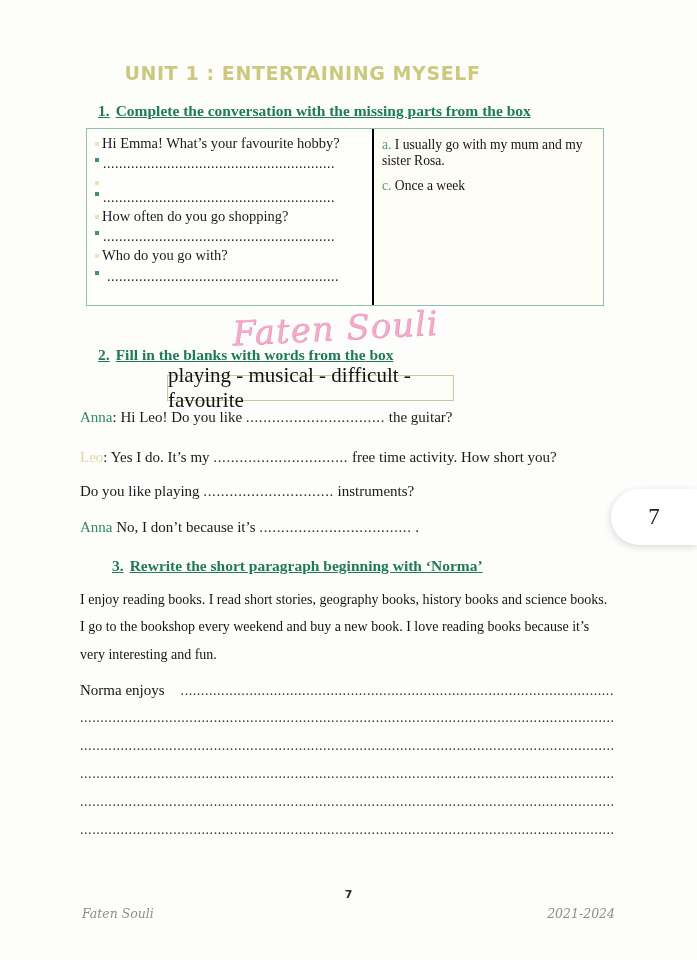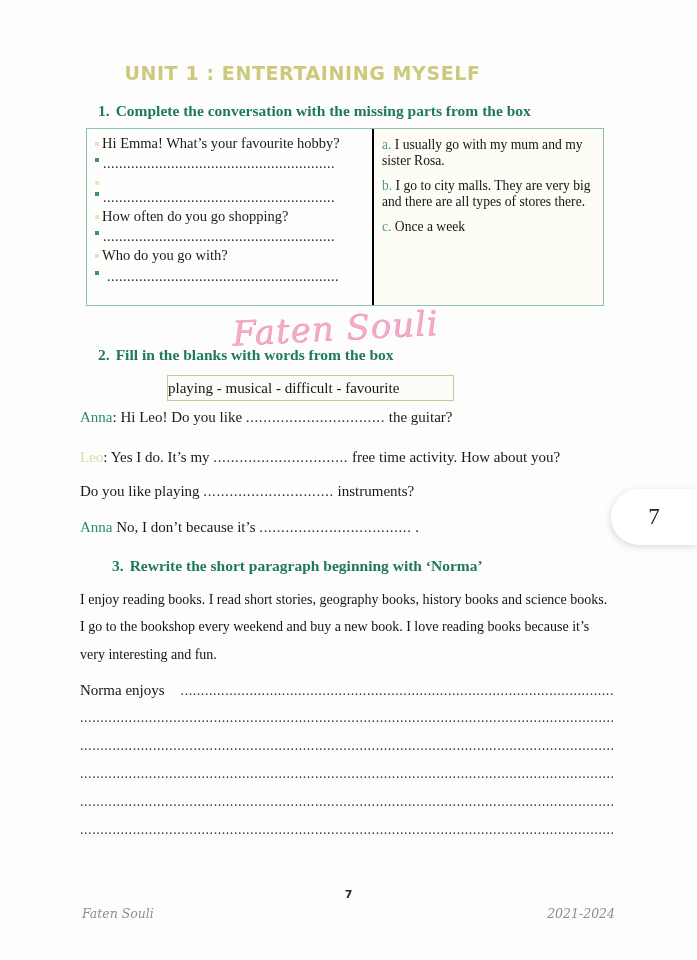--- a/index.html
+++ b/index.html
@@ -37,20 +37,21 @@
   }
 
   
   .ex-heading {
     position: absolute;
     font-family: "Liberation Serif", serif;
     font-weight: bold;
     font-size: 15.5px;
     color: #1f7a5a;
     white-space: nowrap;
+    text-decoration: underline;
   }
   .ex-heading .num { margin-right: 6px; }
 
   #heading-1 { left: 98px; top: 102px; }
   #heading-2 { left: 98px; top: 346px; }
   #heading-3 { left: 112px; top: 557px; }
 
   
   .conv-box {
     position: absolute;
@@ -151,21 +152,22 @@
     position: absolute;
     left: 167px;
     top: 375px;
     width: 287px;
     height: 26px;
     border: 1px solid #c9c79c;
     background: #fdfdf8;
     box-sizing: border-box;
     display: flex;
     align-items: center;
-    font-size: 15px;
+    justify-content: center;
+    font-size: 21px;
     color: #141414;
   }
 
   
   .dlg {
     position: absolute;
     left: 80px;
     width: 540px;
     font-size: 15px;
     line-height: 1.2;
@@ -321,24 +323,20 @@
       </div>
 
     </div>
 
     <div class="conv-right">
       <div class="ans-item">
         <span class="lbl">a.</span>
         <span>I usually go with my mum and my sister Rosa.</span>
       </div>
       <div class="ans-item">
-        <span class="lbl">b.</span>
-        <span>I go to city malls. They are very big and there are all types of stores there.</span>
-      </div>
-      <div class="ans-item">
         <span class="lbl">c.</span>
         <span>Once a week</span>
       </div>
     </div>
   </div>
 
   <div class="ex-heading" id="heading-2">
     <span class="num">2.</span><span>Fill in the blanks with words from the box</span>
   </div>
 
@@ -346,21 +344,21 @@
 
   <div class="word-box">
     <span>playing - musical -  difficult - favourite</span>
   </div>
 
   <div class="dlg" id="dlg-1">
     <span class="speaker-anna">Anna</span><span>: Hi Leo! Do you like </span><span class="inline-dots">................................</span><span> the guitar?</span>
   </div>
 
   <div class="dlg" id="dlg-2">
-    <span class="speaker-leo">Leo</span><span>: Yes I do. It’s my </span><span class="inline-dots">...............................</span><span> free time activity. How about you?</span>
+    <span class="speaker-leo">Leo</span><span>: Yes I do. It’s my </span><span class="inline-dots">...............................</span><span> free time activity. How short you?</span>
   </div>
 
   <div class="dlg" id="dlg-3">
     <span>Do you like playing </span><span class="inline-dots">..............................</span><span> instruments?</span>
   </div>
 
   <div class="dlg" id="dlg-4">
     <span class="speaker-anna">Anna</span><span> No, I don’t because it’s </span><span class="inline-dots">...................................</span><span> .</span>
   </div>
 

